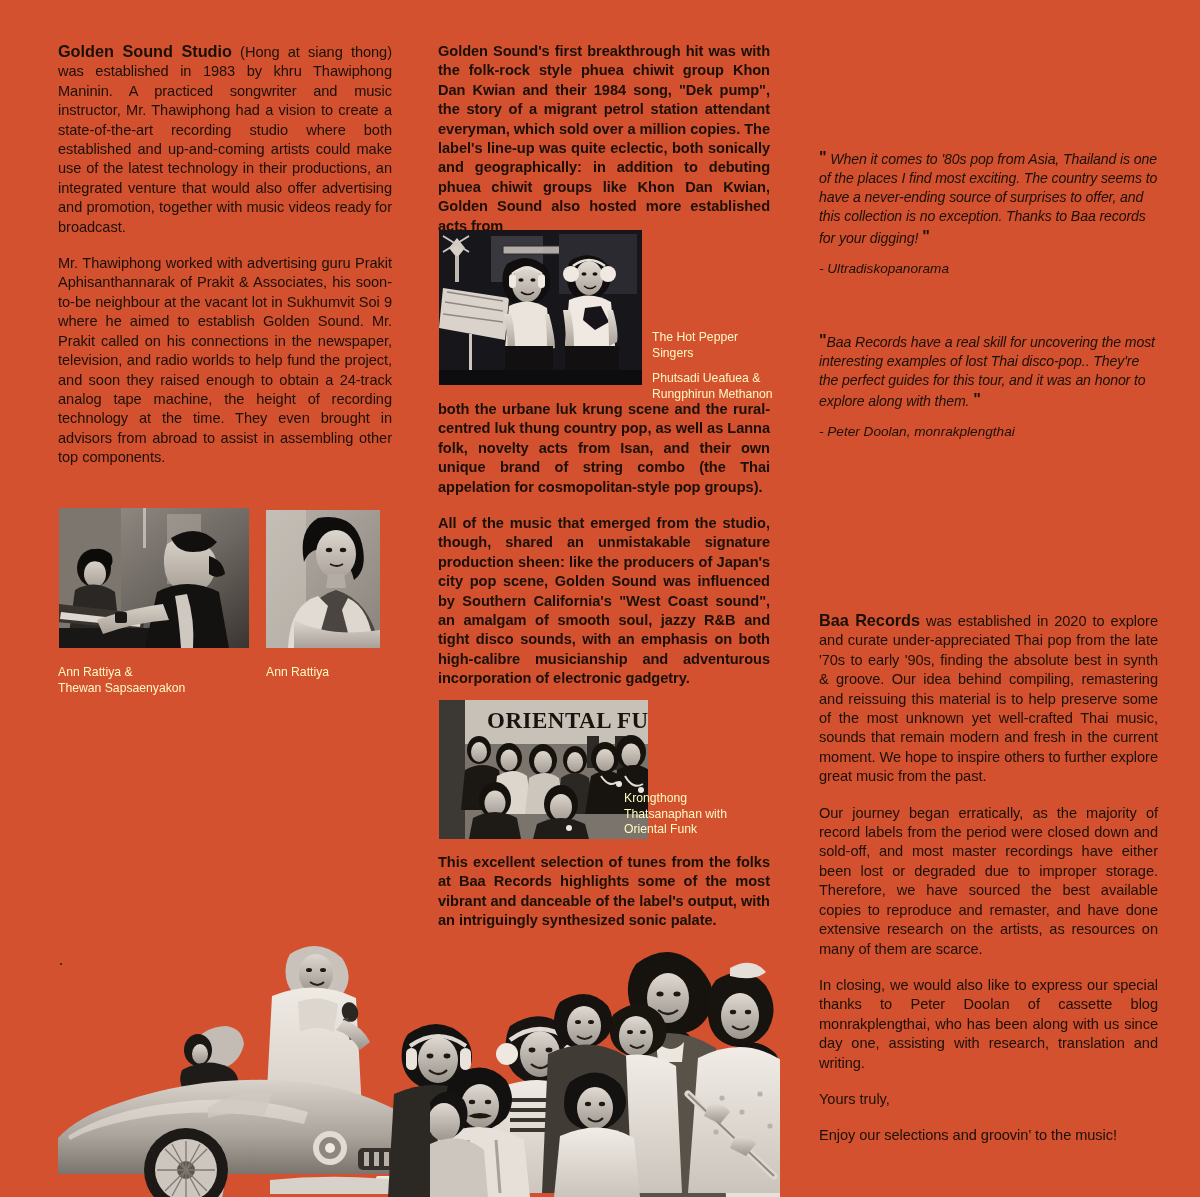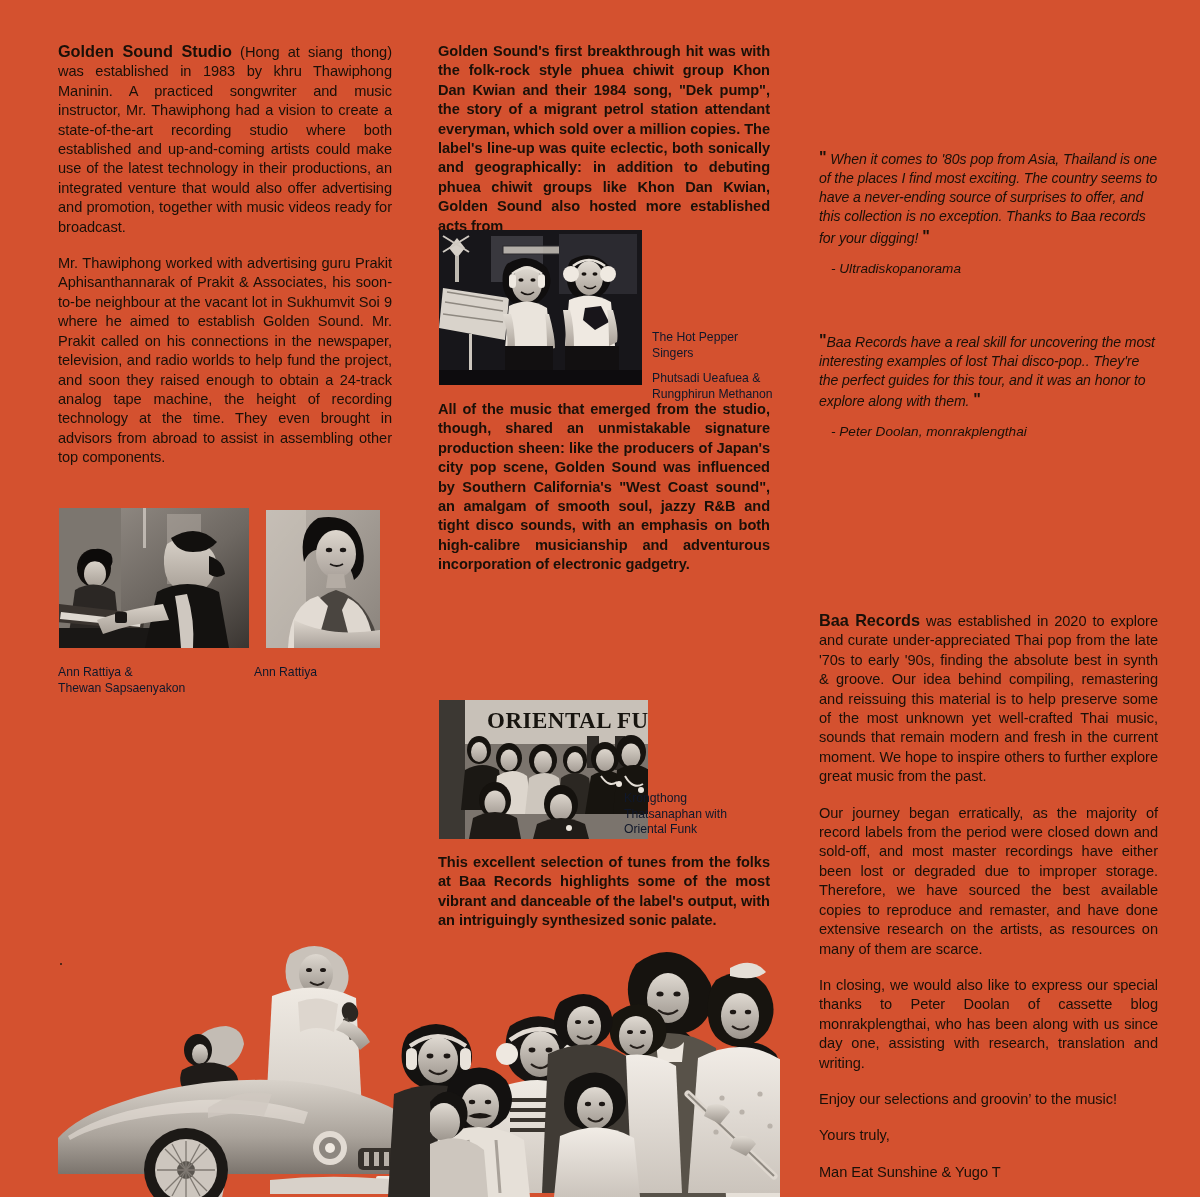--- a/index.html
+++ b/index.html
@@ -44,21 +44,21 @@
 
   .lead {
     font-weight: bold;
     font-size: 16.3px;
   }
 
   .caption {
     font-size: 12.2px;
     line-height: 15.6px;
     margin: 0;
-    color: #0f172a;
+    color: #fef9c3;
   }
 
   
   .photo {
     position: absolute;
     overflow: hidden;
     background: #1c1c1c;
     box-shadow: 0 0 0 0 rgba(0,0,0,0);
   }
   .photo svg { display: block; width: 100%; height: 100%; }
@@ -73,21 +73,21 @@
   }
   .quote .qm {
     font-style: normal;
     font-weight: bold;
     font-size: 16px;
     vertical-align: 0.05em;
   }
   .attrib {
     font-size: 13.6px;
     font-style: italic;
-    margin: 13px 0 0 12px;
+    margin: 13px 0 0 0;
   }
 
   
   .collage {
     position: absolute;
     left: 58px;
     top: 930px;
     width: 722px;
     height: 267px;
   }
@@ -186,21 +186,21 @@
       <path d="M28 110 q36 18 86 10 l0 18 h-86z" fill="url(#sk2)"></path>
     </svg>
   </div>
 
   <div class="col col-left" style="top:665px;">
     <div style="position:relative;">
       <div style="position:absolute; left:0; top:0; width:200px;">
         <p class="caption">Ann Rattiya &amp;</p>
         <p class="caption">Thewan Sapsaenyakon</p>
       </div>
-      <div style="position:absolute; left:196px; top:0; width:130px;">
+      <div style="position:absolute; left:208px; top:0; width:130px;">
         <p class="caption">Ann Rattiya</p>
       </div>
     </div>
   </div>
 
   <div class="col col-left" style="top:702px;">
   </div>
 
   <div class="col col-mid" style="top:42px;">
     <p class="body">Golden Sound's first breakthrough hit was with the folk-rock style phuea chiwit group Khon Dan Kwian and their 1984 song, "Dek pump", the story of a migrant petrol station attendant everyman, which sold over a million copies. The label's line-up was quite eclectic, both sonically and geographically: in addition to debuting phuea chiwit groups like Khon Dan Kwian, Golden Sound also hosted more established acts from</p>
@@ -258,20 +258,21 @@
     </svg>
   </div>
 
   <div style="position:absolute; left:652px; top:330px; width:130px;">
     <p class="caption" style="margin-bottom:10px;">The Hot Pepper Singers</p>
     <p class="caption">Phutsadi Ueafuea &amp;</p>
     <p class="caption">Rungphirun Methanon</p>
   </div>
 
   <div class="col col-mid" style="top:400px;">
+    <p class="body">both the urbane luk krung scene and the rural-centred luk thung country pop, as well as Lanna folk, novelty acts from Isan, and their own unique brand of string combo (the Thai appelation for cosmopolitan-style pop groups).</p>
     <p class="body">All of the music that emerged from the studio, though, shared an unmistakable signature production sheen: like the producers of Japan's city pop scene, Golden Sound was influenced by Southern California's "West Coast sound", an amalgam of smooth soul, jazzy R&amp;B and tight disco sounds, with an emphasis on both high-calibre musicianship and adventurous incorporation of electronic gadgetry.</p>
   </div>
 
   <div class="photo" style="left:439px; top:700px; width:209px; height:139px;">
     <svg viewBox="0 0 209 139" preserveAspectRatio="none" aria-hidden="true">
       <defs>
         <linearGradient id="sk4" x1="0" y1="0" x2="0" y2="1">
           <stop offset="0" stop-color="#ddd6cd"></stop>
             <stop offset="1" stop-color="#a49c94"></stop>
         </linearGradient>
@@ -339,23 +340,22 @@
 
     <div class="rblock" style="top:331px;">
       <p class="quote"><span class="qm">"</span><span>Baa Records have a real skill for uncovering the most interesting examples of lost Thai disco-pop.. They're the perfect guides for this tour, and it was an honor to explore along with them. </span><span class="qm">"</span></p>
       <p class="attrib">- Peter Doolan, monrakplengthai</p>
     </div>
 
     <div class="rblock" style="top:611px;">
       <p class="body"><span class="lead">Baa Records</span><span> was established in 2020 to explore and curate under-appreciated Thai pop from the late '70s to early '90s, finding the absolute best in synth &amp; groove. Our idea behind compiling, remastering and reissuing this material is to help preserve some of the most unknown yet well-crafted Thai music, sounds that remain modern and fresh in the current moment. We hope to inspire others to further explore great music from the past.</span></p>
       <p class="body">Our journey began erratically, as the majority of record labels from the period were closed down and sold-off, and most master recordings have either been lost or degraded due to improper storage. Therefore, we have sourced the best available copies to reproduce and remaster, and have done extensive research on the artists, as resources on many of them are scarce.</p>
       <p class="body">In closing, we would also like to express our special thanks to Peter Doolan of cassette blog monrakplengthai, who has been along with us since day one, assisting with research, translation and writing.</p>
+      <p class="body">Yours truly,</p>
       <p class="body">Enjoy our selections and groovin’ to the music!</p>
-      <p class="body">Yours truly,</p>
-      <p class="body">Man Eat Sunshine &amp; Yugo T</p>
     </div>
 
   </div>
 
   <div class="tiny-dot"></div>
 
   <div class="collage">
     <svg viewBox="0 0 722 267" preserveAspectRatio="none" aria-hidden="true">
       <defs>
         <linearGradient id="csk" x1="0" y1="0" x2="0" y2="1">

